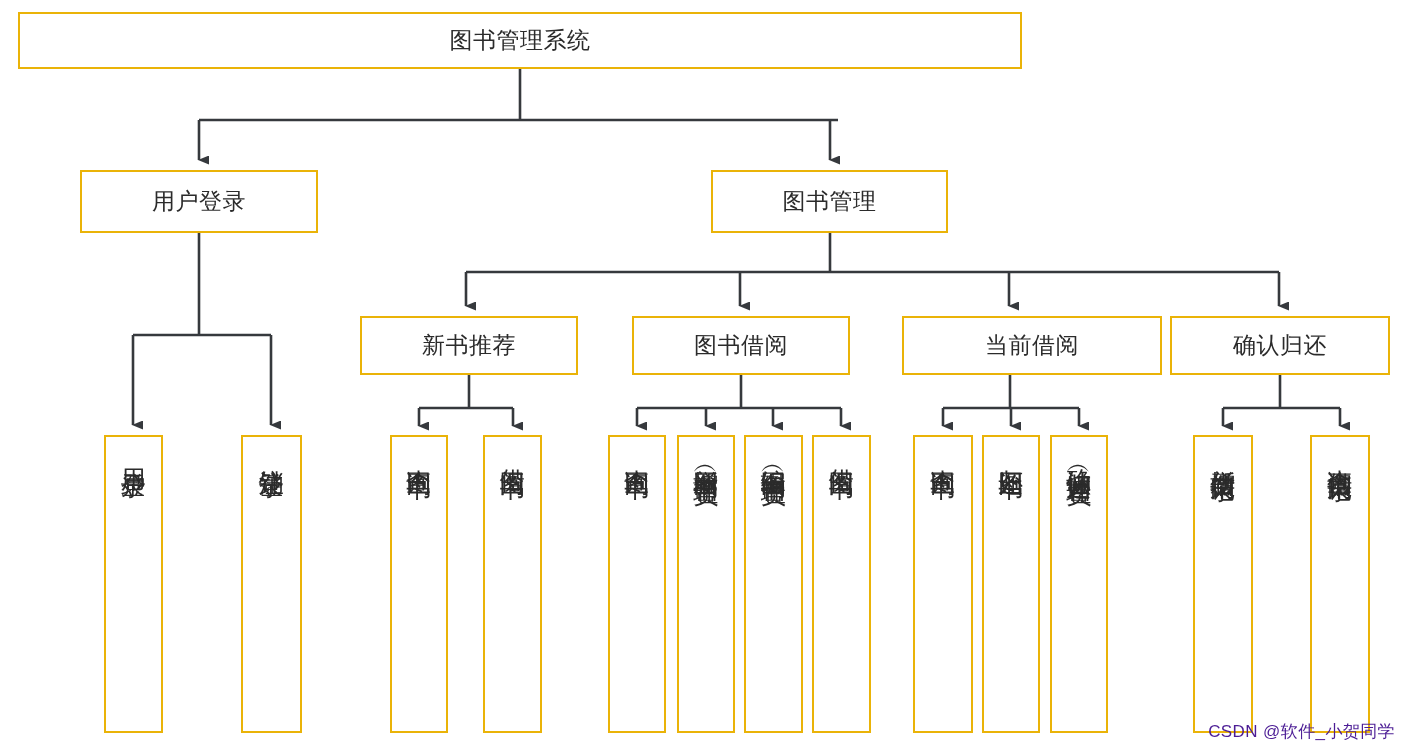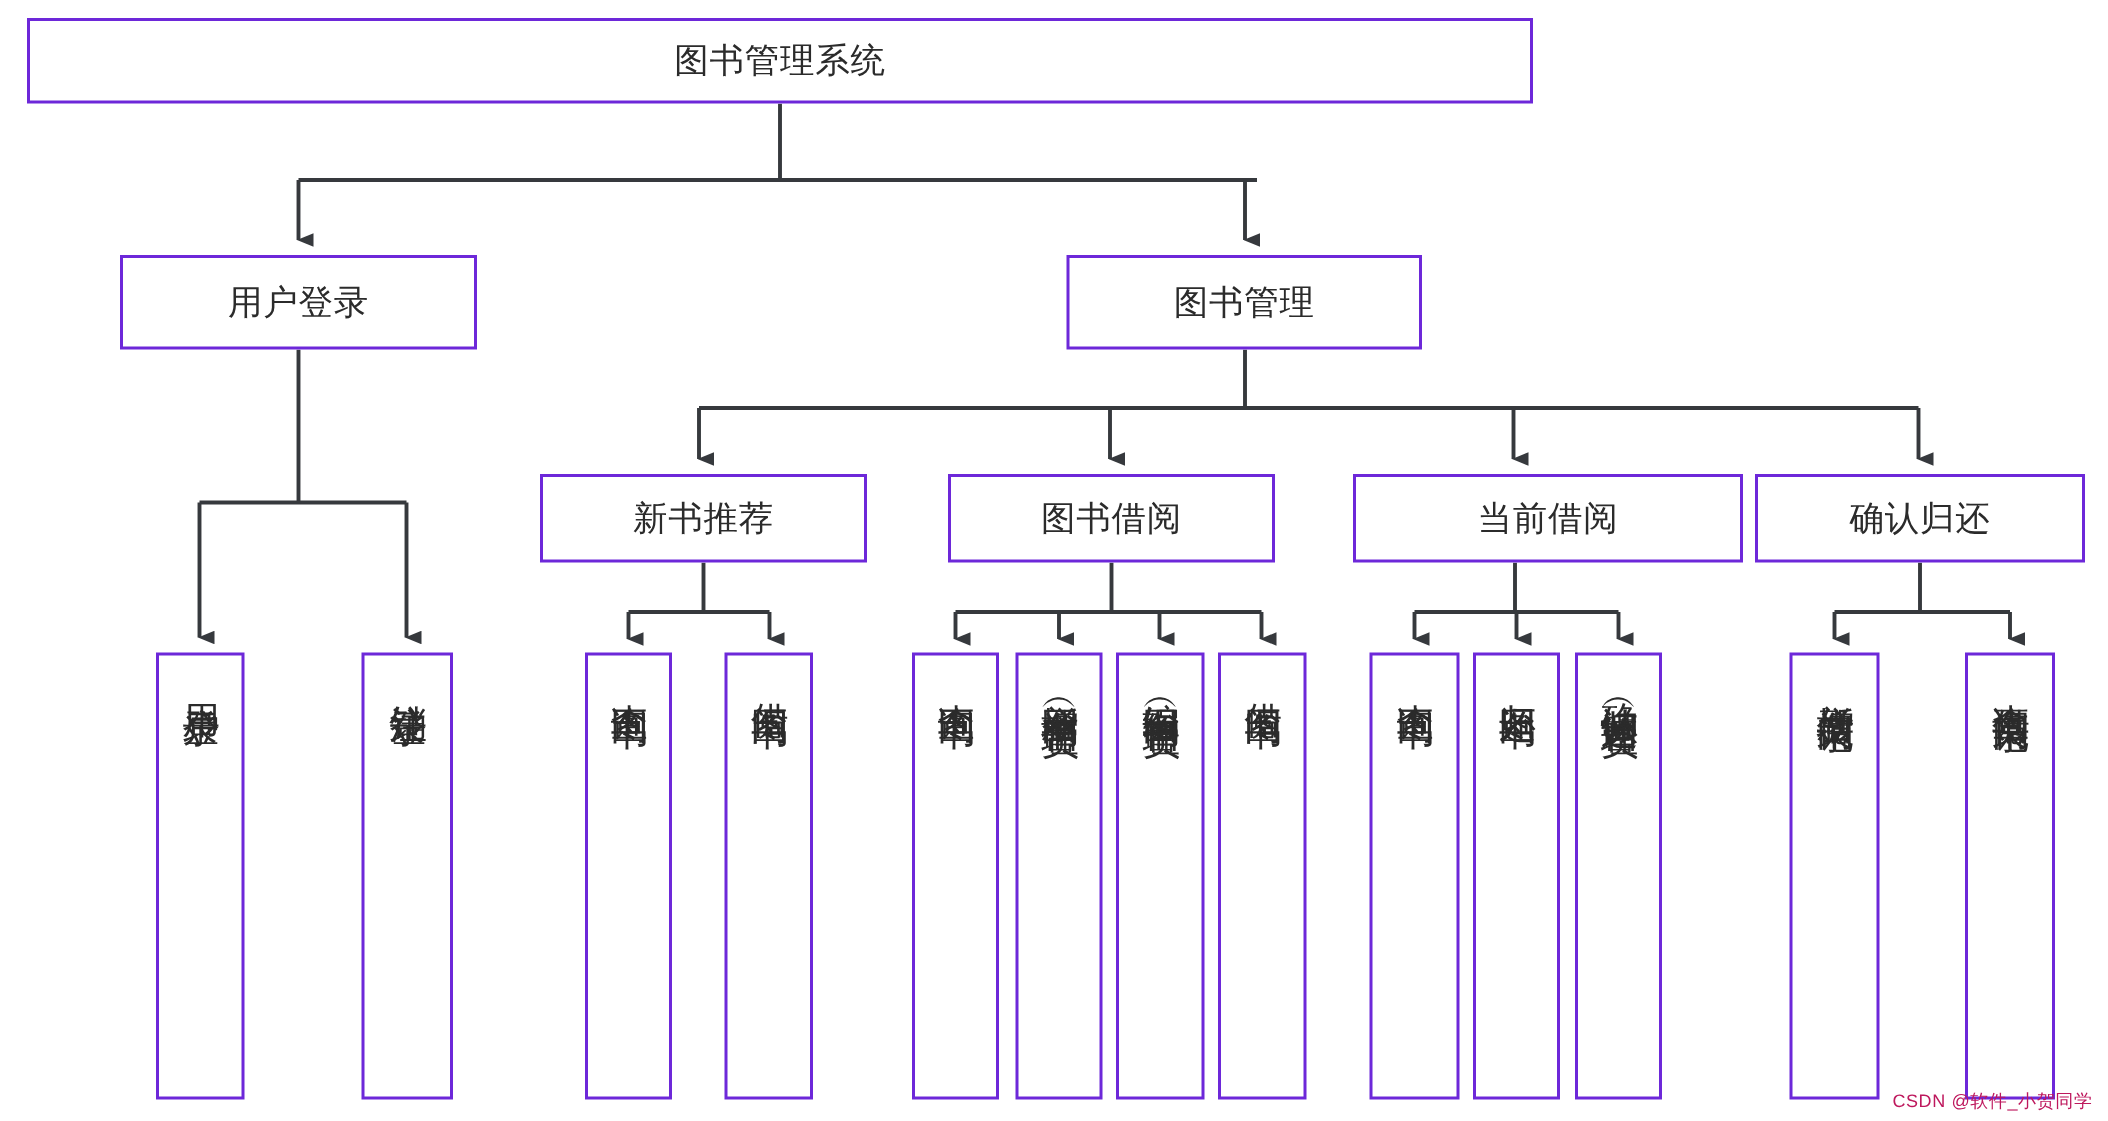--- a/index.html
+++ b/index.html
@@ -21,21 +21,21 @@
     position: absolute;
     left: 0;
     top: 0;
     width: 1405px;
     height: 747px;
   }
   .node {
     position: absolute;
     box-sizing: border-box;
     background: #ffffff;
-    border: 2px solid #6d28d9;
+    border: 2px solid #eab308;
     display: flex;
     align-items: center;
     justify-content: center;
     color: #2b2b2b;
     z-index: 2;
   }
   .node .lbl {
     display: block;
     text-align: center;
     line-height: 1.18;
@@ -54,22 +54,22 @@
     text-orientation: upright;
     font-size: 25px;
     letter-spacing: 2px;
     line-height: 1.05;
     white-space: nowrap;
   }
   .watermark {
     position: absolute;
     right: 10px;
     bottom: 4px;
-    font-size: 12px;
-    color: #be185d;
+    font-size: 17px;
+    color: #4c1d95;
     z-index: 3;
     white-space: nowrap;
     letter-spacing: 0.4px;
   }
 </style>
 </head>
 <body>
 
 <div id="canvas">
 

